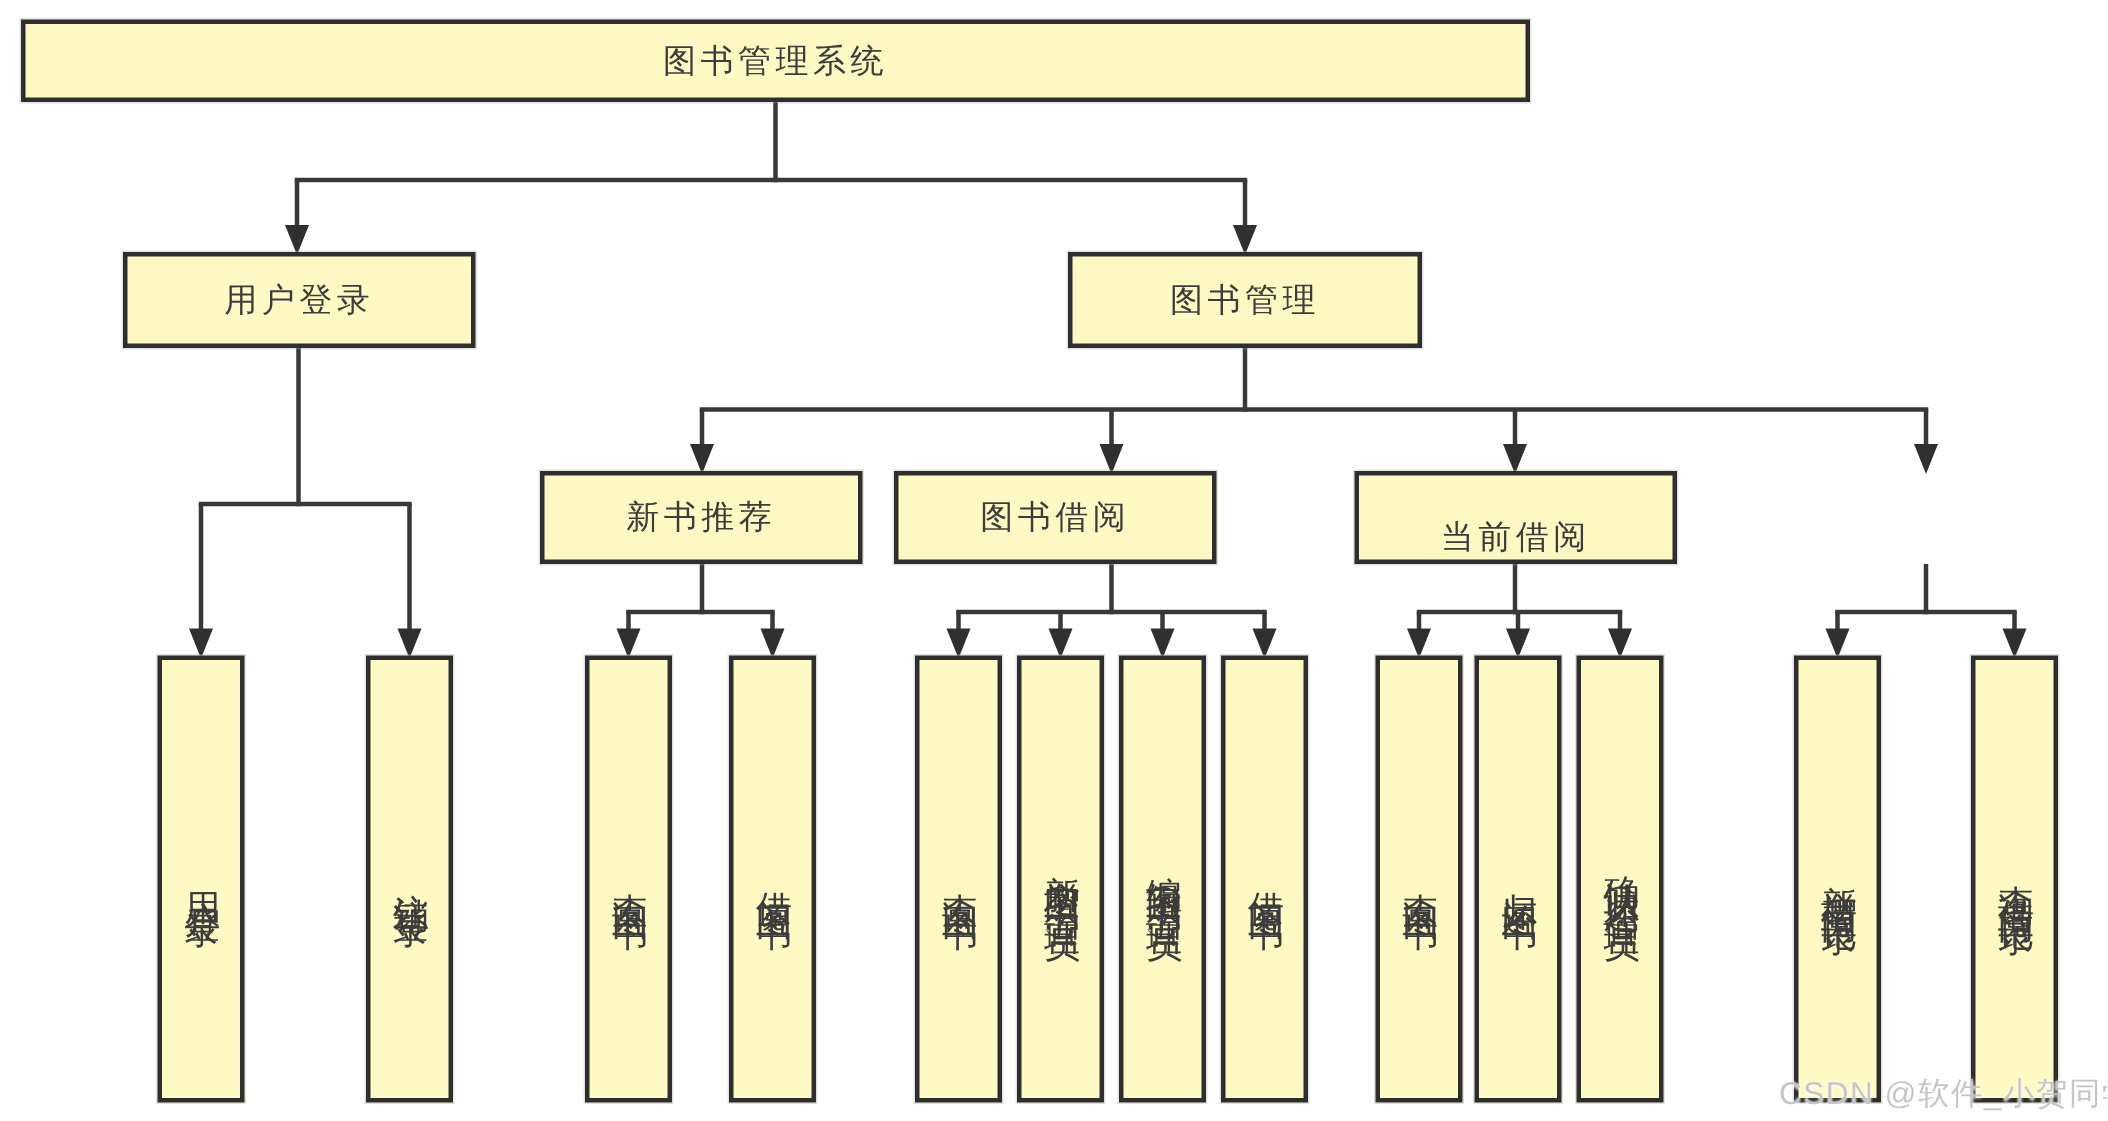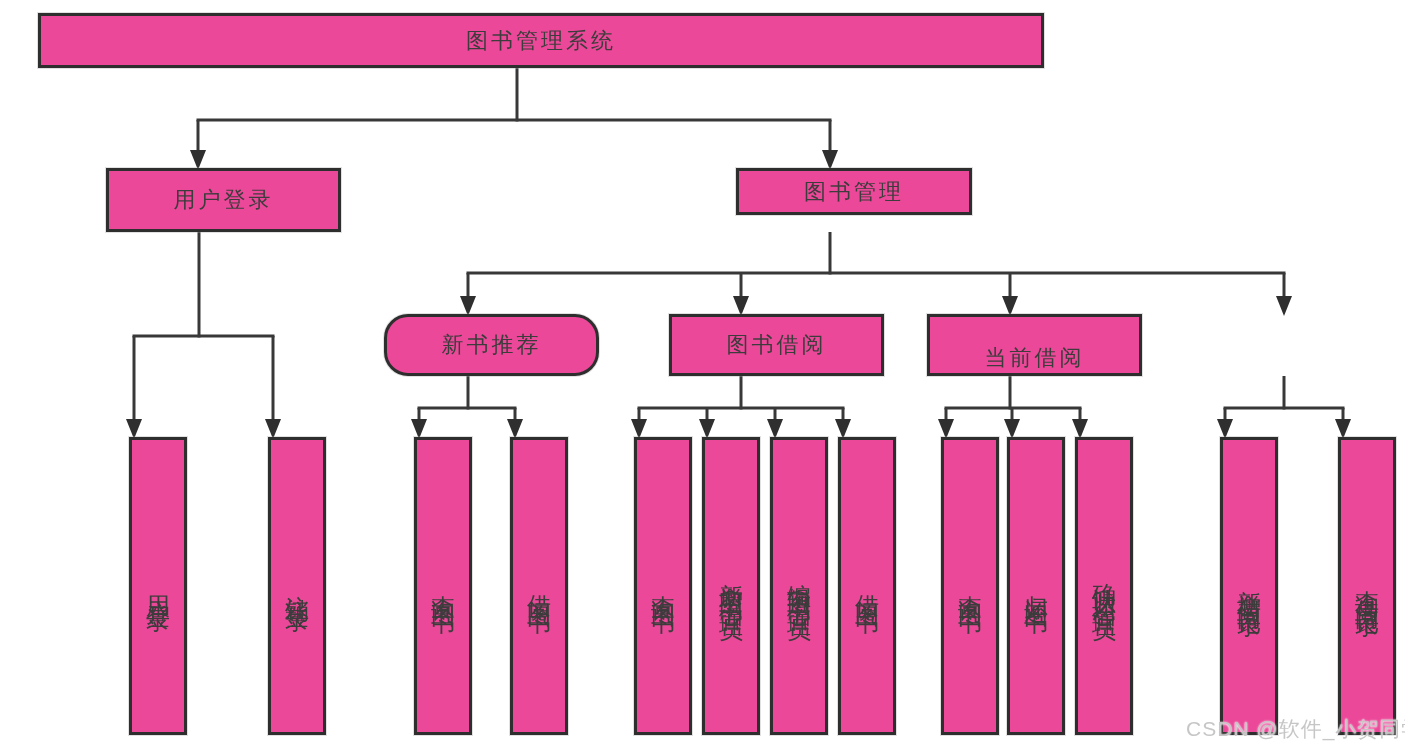--- a/index.html
+++ b/index.html
@@ -14,36 +14,35 @@
   svg.connectors {
     position: absolute;
     left: 0; top: 0;
     width: 1405px; height: 747px;
   }
   svg.connectors line { stroke: #383838; stroke-width: 3; }
   svg.connectors polygon { fill: #2f2f2f; }
   .node {
     position: absolute;
     box-sizing: border-box;
-    background: #ec4899;
+    background: #fef9c3;
     border: 3px solid #2e2e2e;
     display: flex;
     align-items: center;
     justify-content: center;
     color: #3c3c3c;
     box-shadow: 0 0 0 1px rgba(170,170,170,0.35);
-    margin-left: 24px;
   }
   .node.h { font-size: 22px; letter-spacing: 3px; }
   .node.root  { left: 14px;  top: 13px;  width: 1006px; height: 55px; }
   .node.lv2a  { left: 82px;  top: 168px; width: 235px;  height: 64px; }
-  .node.lv2b  { left: 712px; top: 168px; width: 236px;  height: 47px; text-align: right; }
+  .node.lv2b  { left: 712px; top: 168px; width: 236px;  height: 64px; text-align: right; }
   .node.lv3   { top: 314px;  height: 62px; width: 215px; }
-  .node.lv3a  { left: 360px; border-radius: 24px; }
-  .node.lv3b  { left: 645px; }
+  .node.lv3a  { left: 360px; }
+  .node.lv3b  { left: 596px; }
   .node.lv3c  { left: 903px; align-items: flex-end; }
   .node.lv3d  { left: 1176px; }
   .node.leaf  { top: 437px; height: 298px; width: 58px; }
   .leaf span {
     writing-mode: vertical-rl;
     font-size: 24px;
     letter-spacing: 5px;
     line-height: 1;
     color: #3c3c3c;
     white-space: nowrap;

